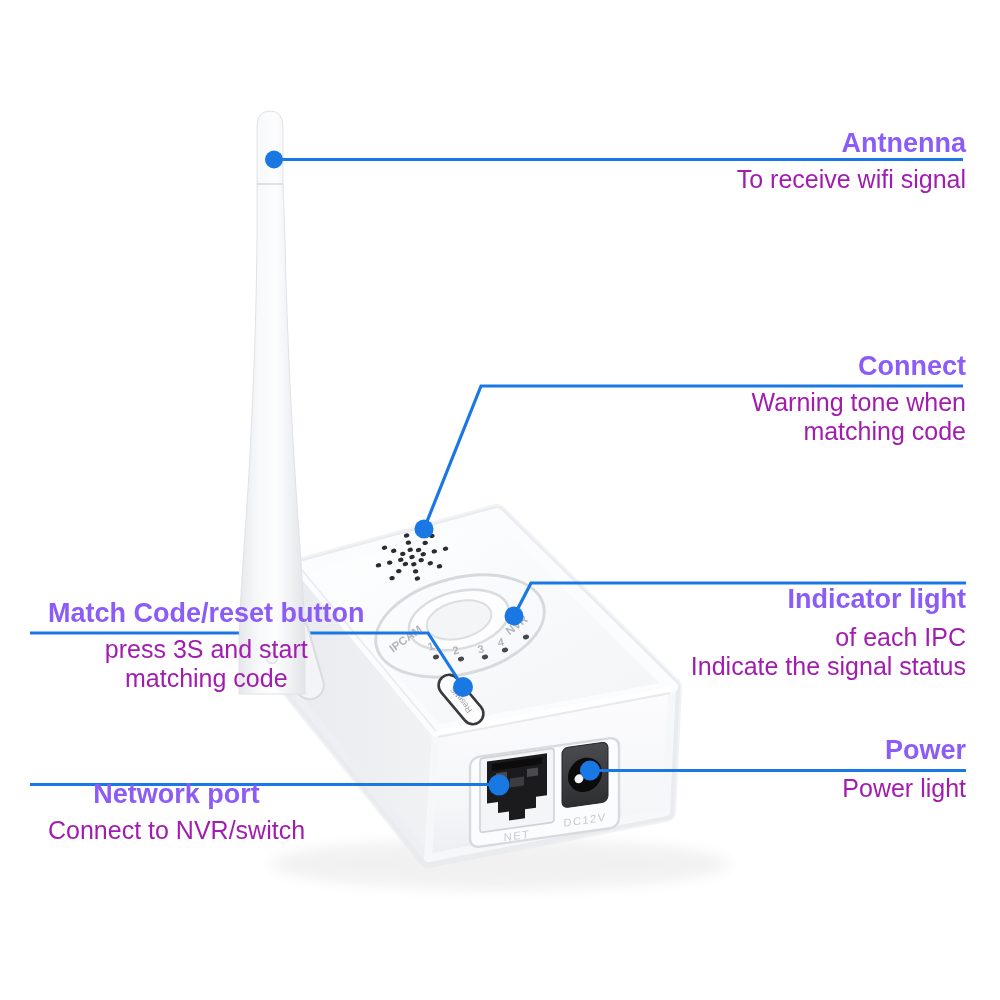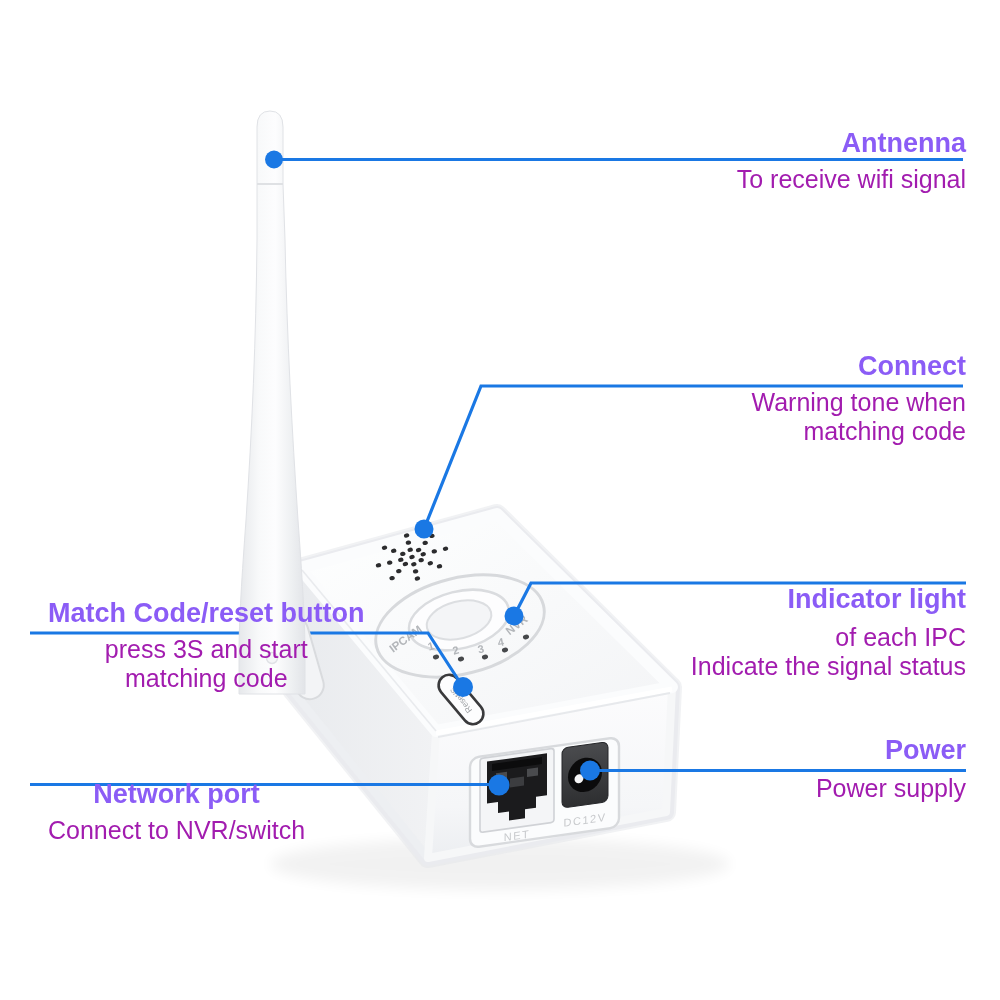--- a/index.html
+++ b/index.html
@@ -204,17 +204,17 @@
 <div class="callout co-left gap-a" style="top:779px;">
   <div class="t">Network port</div>
   <div class="d">
     <div>Connect to NVR/switch</div>
   </div>
 </div>
 
 <div class="callout co-right gap-b" style="top:735px;">
   <div class="t">Power</div>
   <div class="d">
-    <div>Power supply</div>
+    <div>Power light</div>
   </div>
 </div>
 
 </div>
 
 </body></html>

